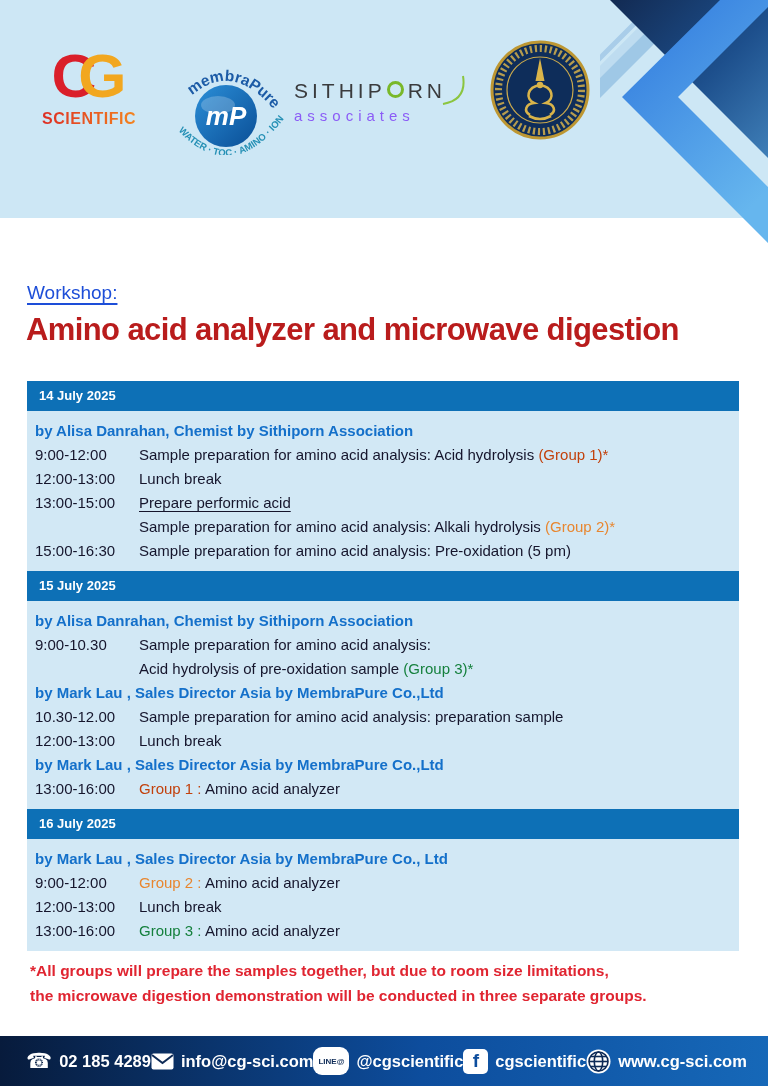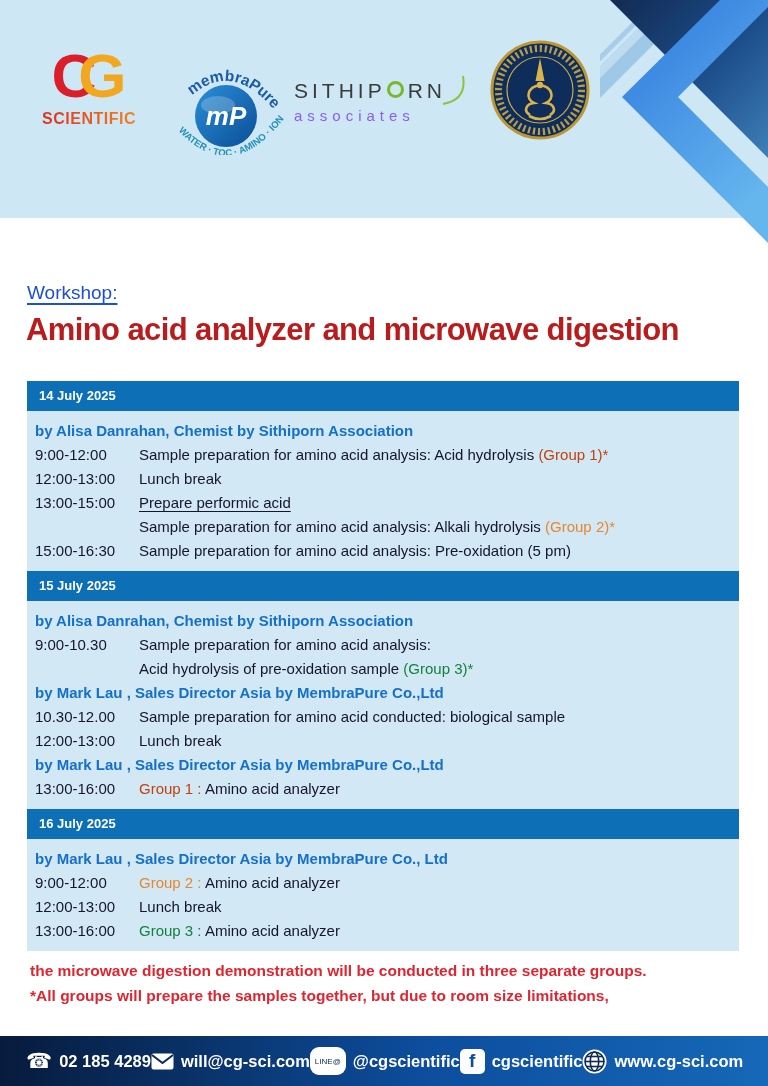--- a/index.html
+++ b/index.html
@@ -65,21 +65,21 @@
   
   .footnote{position:absolute;left:30px;top:958px;width:710px;color:#e02531;font-size:15.5px;font-weight:600;line-height:25px;}
 
   
   .footer{position:absolute;left:0;top:1036px;width:768px;height:50px;
     background:linear-gradient(90deg,#071b3c 0%,#0d4d9d 55%,#1668b8 100%);
     display:flex;align-items:center;justify-content:space-between;padding:0 26px;box-sizing:border-box;}
   .f-item{display:flex;align-items:center;gap:7px;color:#ffffff;font-size:16.5px;font-weight:700;white-space:nowrap;}
   .f-phone-glyph{font-size:21px;line-height:21px;font-family:"DejaVu Sans",sans-serif;}
   .f-line-badge{background:#ffffff;color:#0d2a56;border-radius:9px;width:36px;height:28px;
-    display:flex;align-items:center;justify-content:center;font-size:8px;font-weight:400;letter-spacing:0;}
+    display:flex;align-items:center;justify-content:center;font-size:8px;font-weight:700;letter-spacing:0;}
   .f-fb-badge{background:#ffffff;color:#0d4d9d;border-radius:5px;width:25px;height:25px;
     display:flex;align-items:center;justify-content:center;font-size:19px;font-weight:900;}
 </style>
 </head>
 <body>
 
 <div class="page">
 
   <div class="top-band"></div>
 
@@ -192,21 +192,21 @@
             <span class="time">9:00-10.30</span>
             <span class="desc"><span>Sample preparation for amino acid analysis:</span></span>
           </div>
           <div class="row">
             <span class="time"></span>
             <span class="desc"><span>Acid hydrolysis of pre-oxidation sample </span><span class="seg-green">(Group 3)*</span></span>
           </div>
           <div class="presenter">by Mark Lau , Sales Director Asia by MembraPure Co.,Ltd</div>
           <div class="row">
             <span class="time">10.30-12.00</span>
-            <span class="desc"><span>Sample preparation for amino acid conducted: biological sample</span></span>
+            <span class="desc"><span>Sample preparation for amino acid analysis: preparation sample</span></span>
           </div>
           <div class="row">
             <span class="time">12:00-13:00</span>
             <span class="desc"><span>Lunch break</span></span>
           </div>
           <div class="presenter">by Mark Lau , Sales Director Asia by MembraPure Co.,Ltd</div>
           <div class="row">
             <span class="time">13:00-16:00</span>
             <span class="desc"><span class="seg-red">Group 1 :</span><span> Amino acid analyzer</span></span>
           </div>
@@ -226,35 +226,35 @@
           </div>
           <div class="row">
             <span class="time">13:00-16:00</span>
             <span class="desc"><span class="seg-green">Group 3 :</span><span> Amino acid analyzer</span></span>
           </div>
         </div>
       </div>
     </div>
 
   <div class="footnote">
+    <div>*All groups will prepare the samples together, but due to room size limitations,</div>
     <div>the microwave digestion demonstration will be conducted in three separate groups.</div>
-    <div>*All groups will prepare the samples together, but due to room size limitations,</div>
   </div>
 
   <div class="footer">
     <div class="f-item">
       <span class="f-phone-glyph">☎</span>
       <span>02 185 4289</span>
     </div>
     <div class="f-item">
       <svg width="23" height="17" viewBox="0 0 23 17">
         <rect x="0.5" y="0.5" width="22" height="16" rx="2" fill="#ffffff"></rect>
         <path d="M1 2 L11.5 10 L22 2" stroke="#0d2a56" stroke-width="2" fill="none"></path>
       </svg>
-      <span>will@cg-sci.com</span>
+      <span>info@cg-sci.com</span>
     </div>
     <div class="f-item">
       <span class="f-line-badge">LINE@</span>
       <span>@cgscientific</span>
     </div>
     <div class="f-item">
       <span class="f-fb-badge">f</span>
       <span>cgscientific</span>
     </div>
     <div class="f-item">

